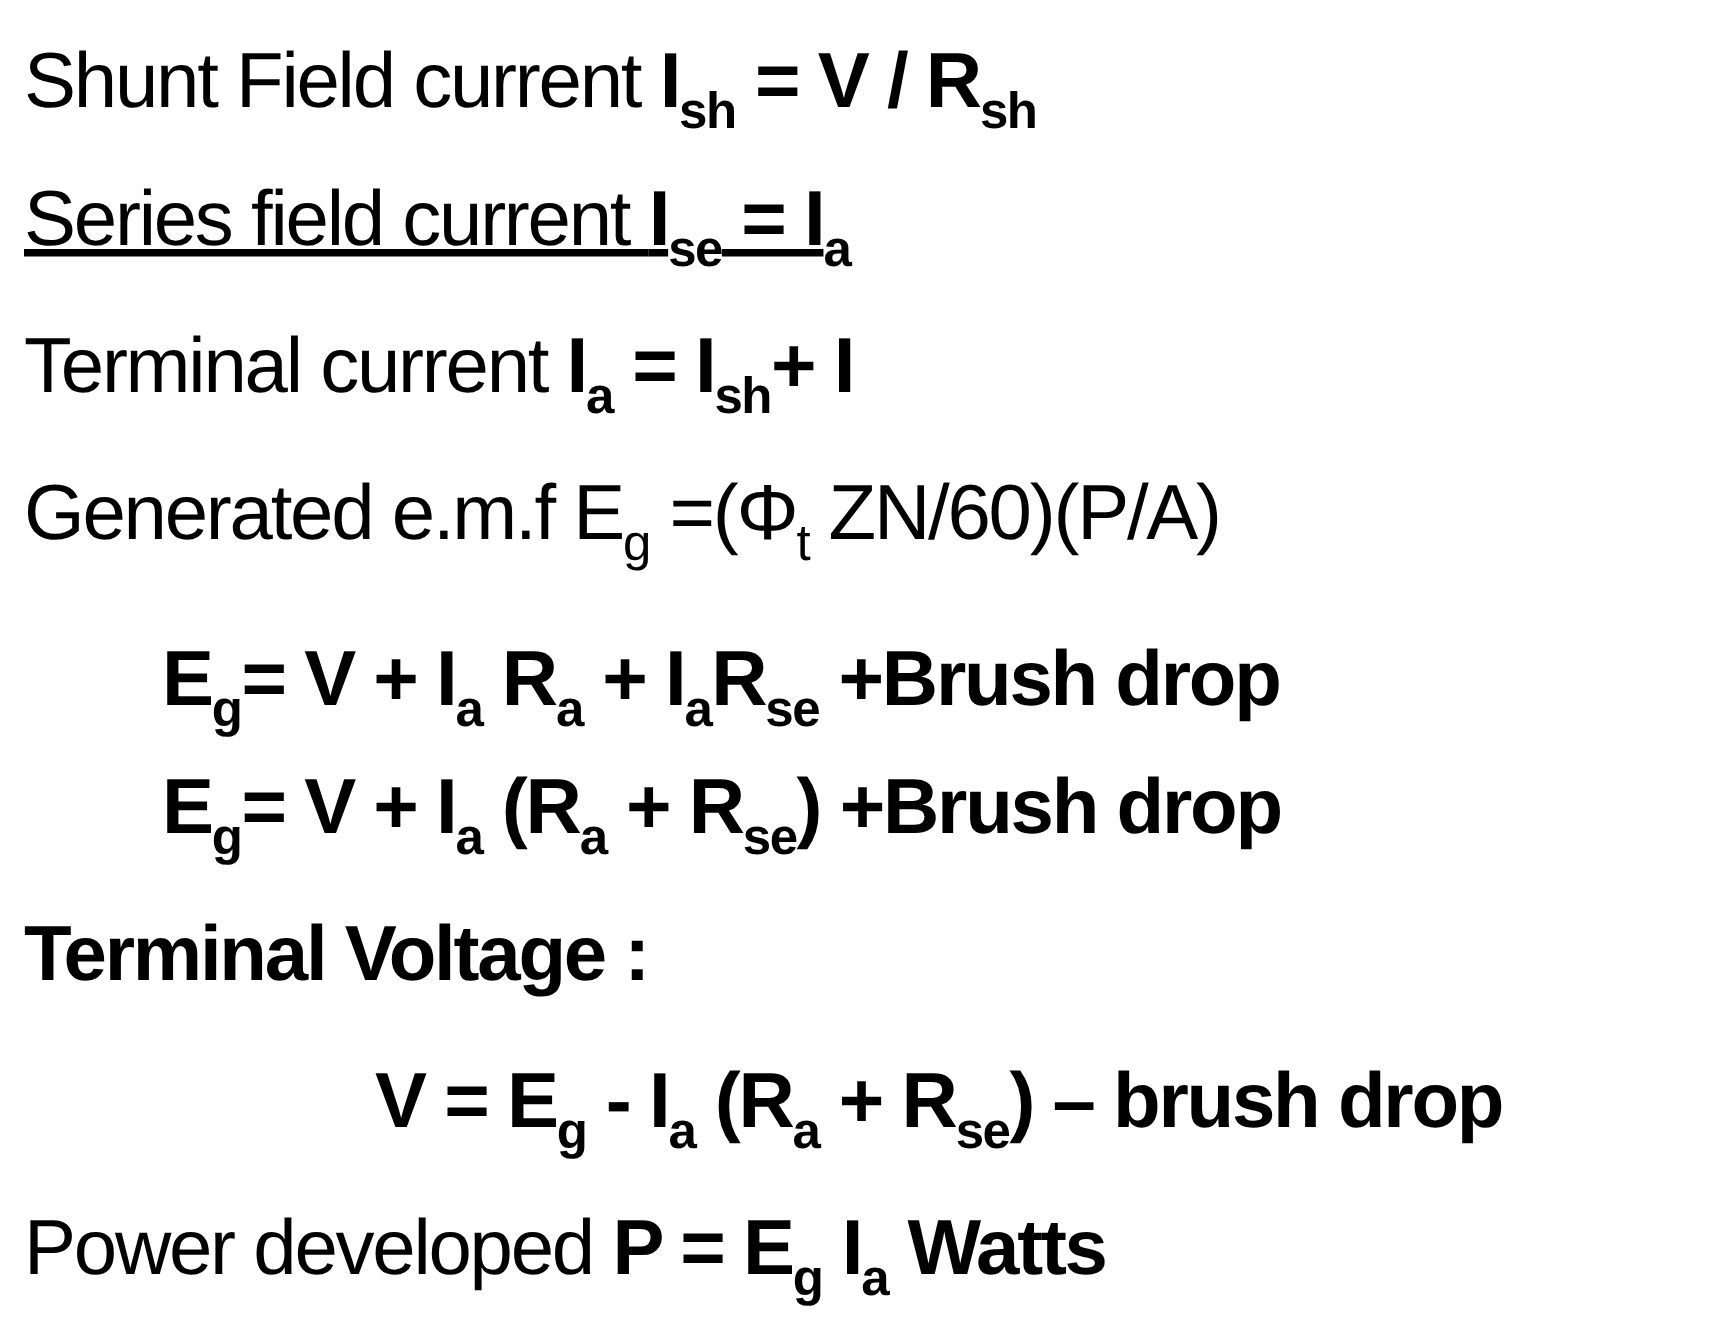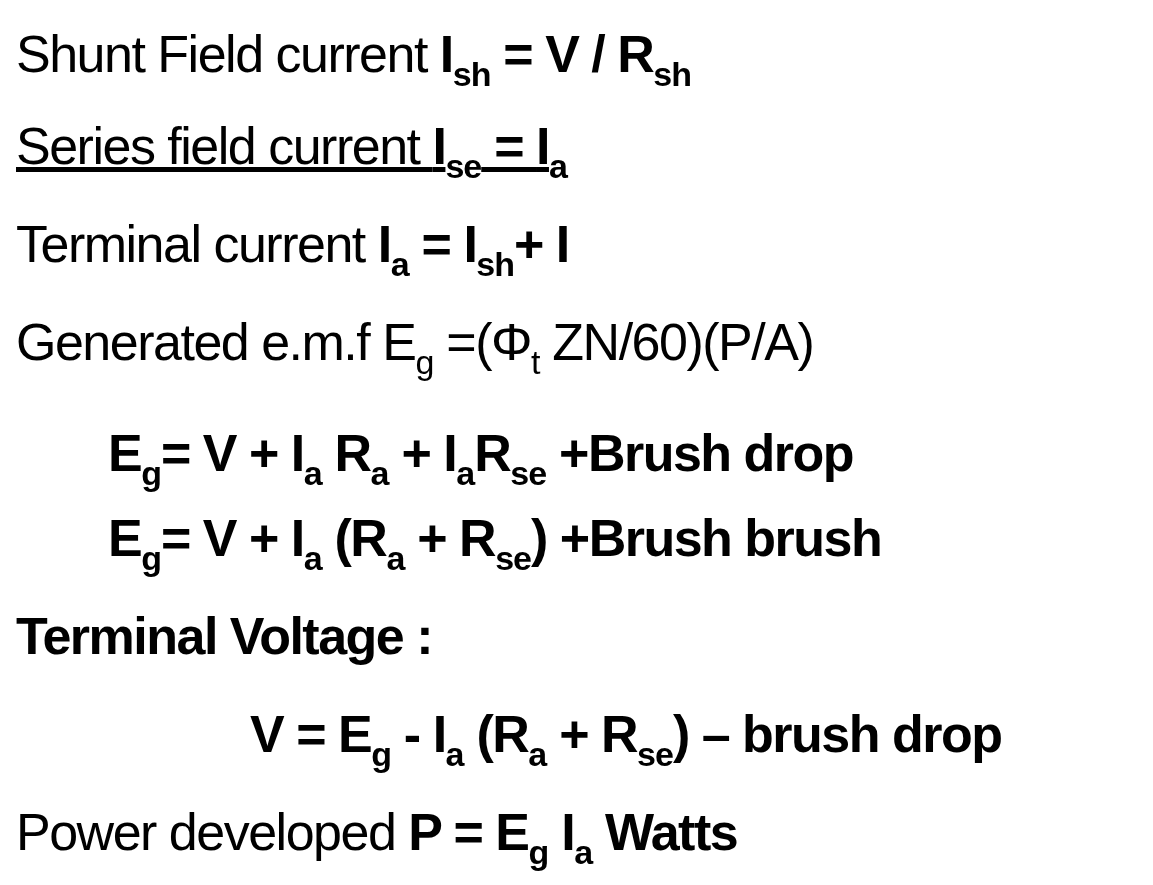--- a/index.html
+++ b/index.html
@@ -52,21 +52,21 @@
 
 <div class="line" style="left:16px; top:316px;">
   <span>Generated e.m.f  </span><span><span>E</span><span class="sub reg">g</span><span> =(</span><span>Φ</span><span class="sub reg">t</span><span> ZN/60)(P/A)</span></span>
 </div>
 
 <div class="line b indent1" style="top:414px;margin-top:13px;">
   <span>E</span><span class="sub b">g</span><span>= V + I</span><span class="sub b">a</span><span> R</span><span class="sub b">a</span><span> + I</span><span class="sub b">a</span><span>R</span><span class="sub b">se</span><span> +Brush drop</span>
 </div>
 
 <div class="line b indent1" style="top:512px;">
-  <span>E</span><span class="sub b">g</span><span>= V + I</span><span class="sub b">a</span><span> (R</span><span class="sub b">a</span><span> + R</span><span class="sub b">se</span><span>) +Brush brush</span>
+  <span>E</span><span class="sub b">g</span><span>= V + I</span><span class="sub b">a</span><span> (R</span><span class="sub b">a</span><span> + R</span><span class="sub b">se</span><span>) +Brush drop</span>
 </div>
 
 <div class="line" style="left:16px; top:610px;font-weight:bold;">
   <span>Terminal Voltage :</span>
 </div>
 
 <div class="line b indent2" style="top:708px;">
   <span>V = E</span><span class="sub b">g</span><span> - I</span><span class="sub b">a</span><span> (R</span><span class="sub b">a</span><span> + R</span><span class="sub b">se</span><span>) – brush drop</span>
 </div>
 

